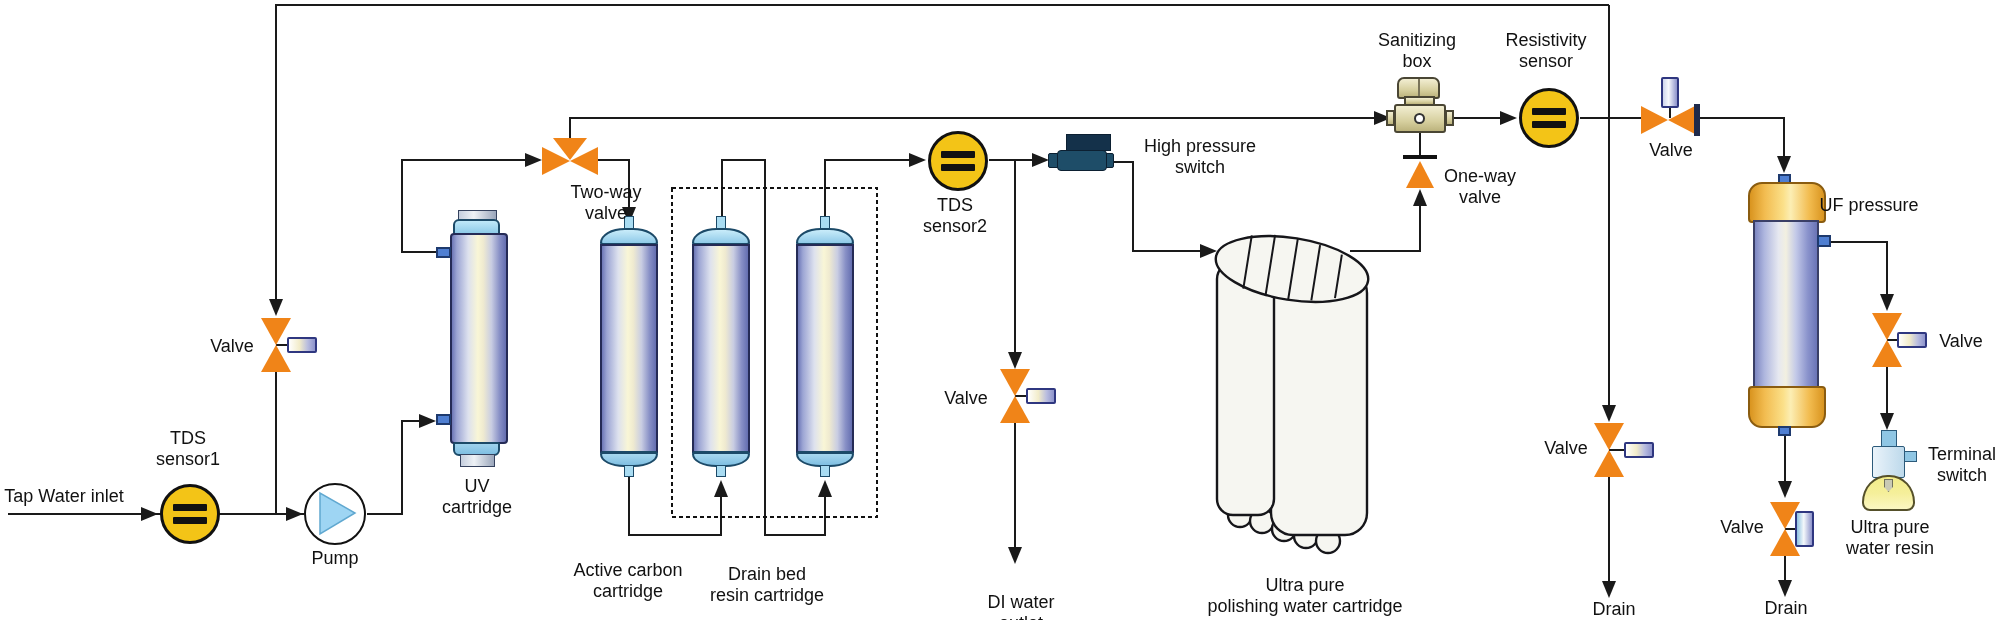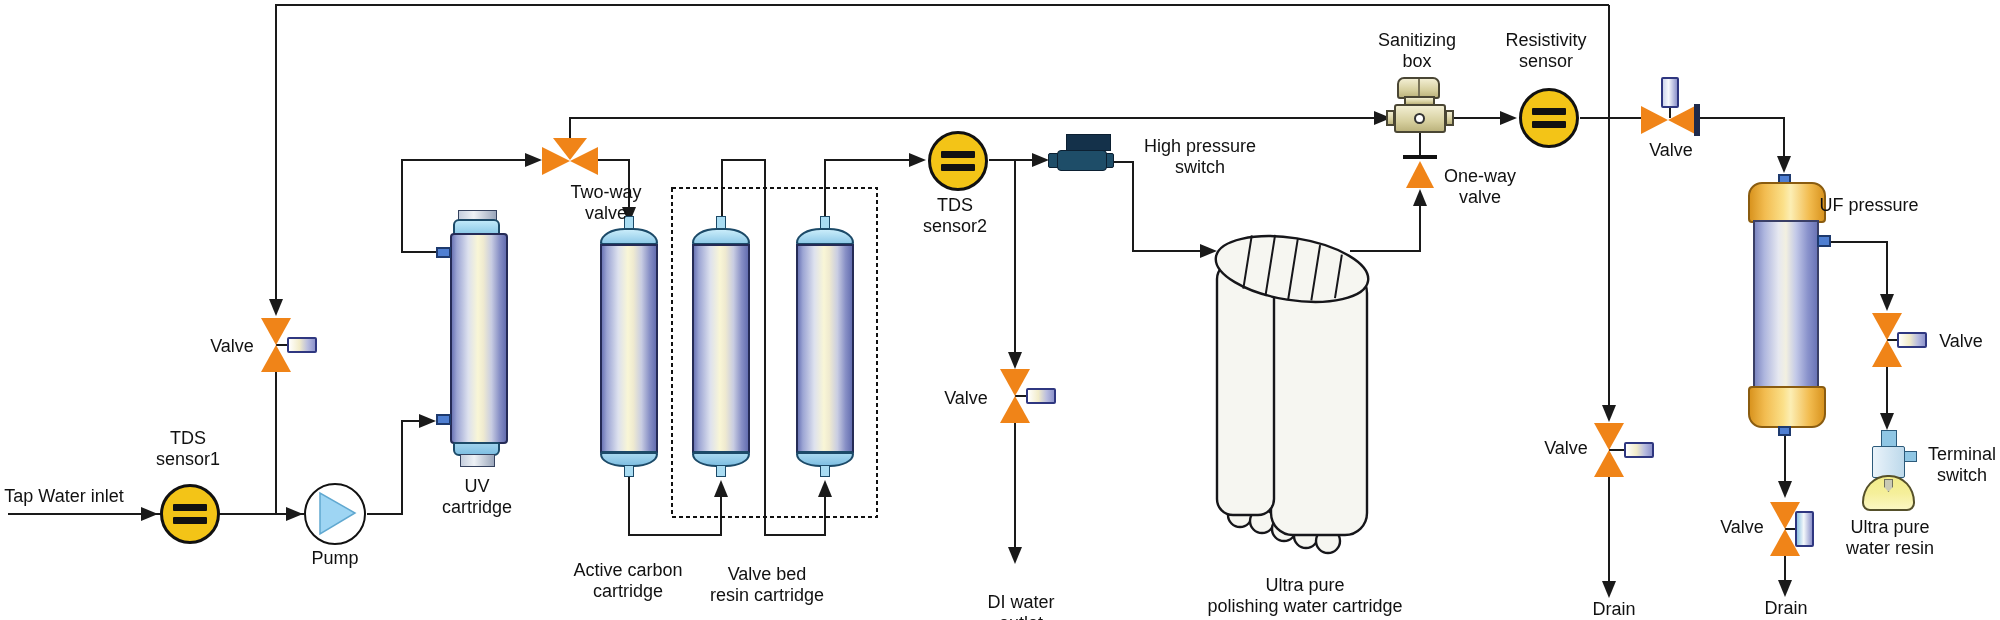--- a/index.html
+++ b/index.html
@@ -290,21 +290,21 @@
   </div>
   <div class="lbl" style="left:562px;top:182px;margin-left:44px;">
     <span>Two-way</span>
       <span>valve</span>
   </div>
   <div class="lbl" style="left:628px;top:560px;">
     <span>Active carbon</span>
       <span>cartridge</span>
   </div>
   <div class="lbl" style="left:767px;top:564px;">
-    <span>Valve bed</span>
+    <span>Drain bed</span>
       <span>resin cartridge</span>
   </div>
   <div class="lbl" style="left:955px;top:195px;">
     <span>TDS</span>
       <span>sensor2</span>
   </div>
   <div class="lbl" style="left:966px;top:388px;">Valve</div>
   <div class="lbl" style="left:1021px;top:592px;">
     <span>DI water</span>
       <span>outlet</span>

